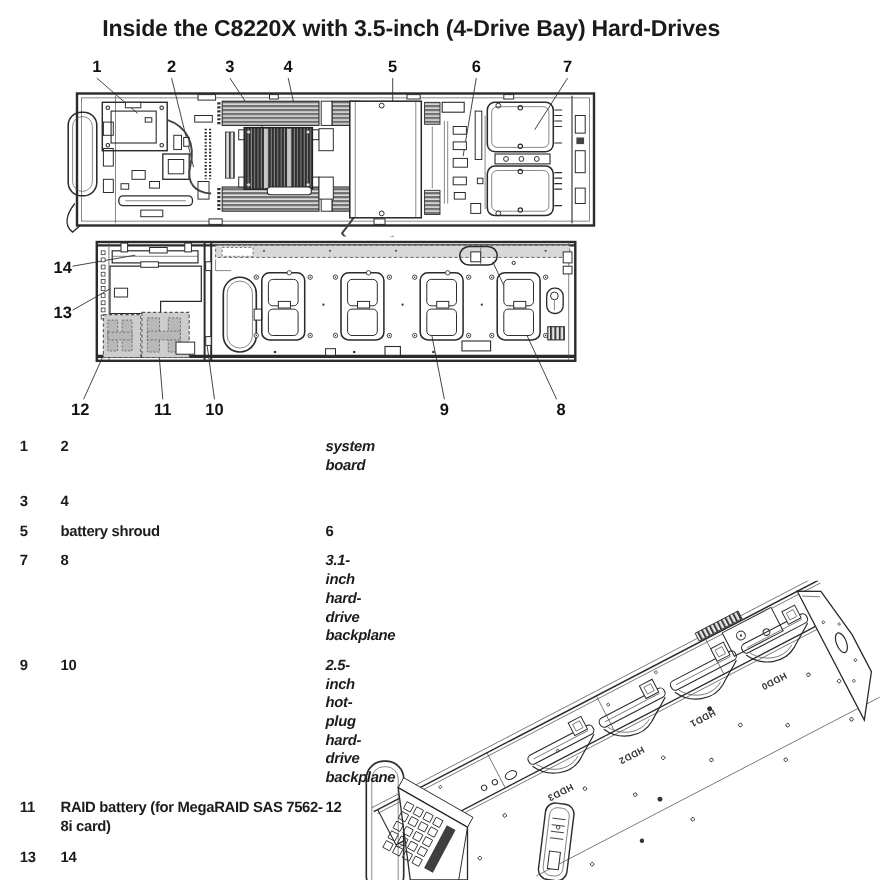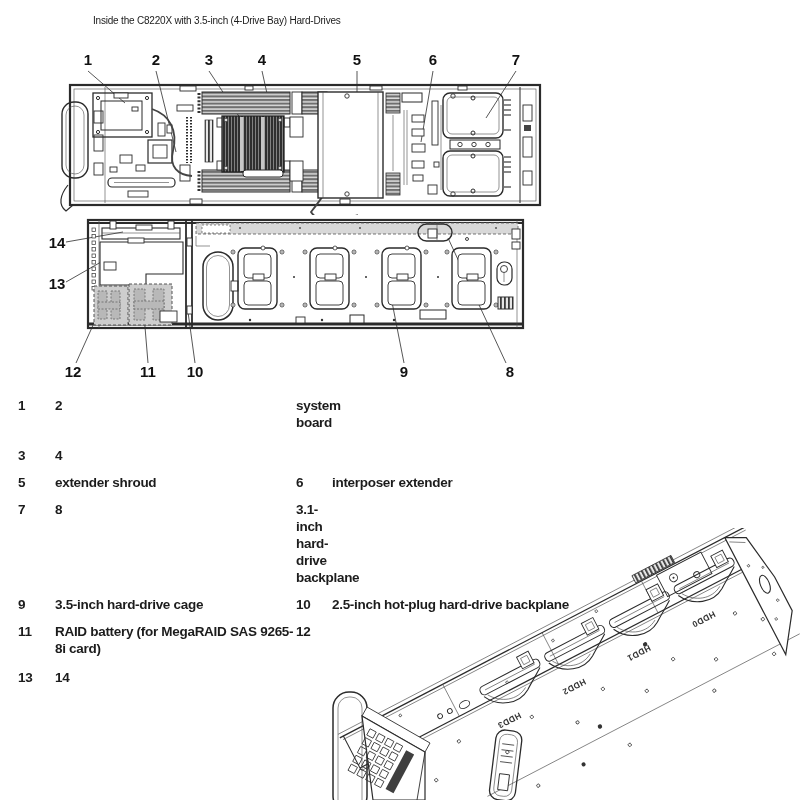--- a/index.html
+++ b/index.html
@@ -5,21 +5,21 @@
   html,body{margin:0;padding:0;}
   body{
     width:800px;height:800px;position:relative;overflow:hidden;
     background:#ffffff;
     font-family:"Liberation Sans", sans-serif;
     color:#1a1a1a;
   }
   .abs{position:absolute;}
   #fig-title{
     left:93px;top:15px;
-    font-size:10px;font-weight:400;letter-spacing:-0.2px;
+    font-size:21px;font-weight:700;letter-spacing:-0.2px;
     white-space:nowrap;
     text-align:right;
   }
   svg{position:absolute;overflow:hidden;}
   
   .ln  {fill:none;stroke:#2b2b2b;stroke-width:1;}
   .ln2 {fill:none;stroke:#2b2b2b;stroke-width:2.2;}
   .thin{fill:none;stroke:#4a4a4a;stroke-width:0.6;}
   .fw  {fill:#ffffff;stroke:#2b2b2b;stroke-width:1;}
   .fw9 {fill:#ffffff;stroke:#2b2b2b;stroke-width:0.9;}
@@ -28,21 +28,21 @@
   .stencil{font-family:"Liberation Sans",sans-serif;font-size:8.5px;font-weight:700;fill:#333;letter-spacing:0.5px;}
   
   #legend{left:18px;top:397px;width:575px;}
   .leg-row{
     display:grid;grid-template-columns:37px 241px 36px auto;
     font-size:13.5px;font-weight:700;letter-spacing:-0.3px;
     line-height:17px;margin-bottom:10px;color:#1c1c1c;
   }
   .leg-row.mb16{margin-bottom:16px;}
   .leg-row.mb12{margin-bottom:12px;}
-  .leg-text-r{max-width:262px;}
+  .leg-text-r{max-width:262px;font-style:italic;}
 </style>
 </head>
 <body>
 
 <div id="fig-title" class="abs">Inside the C8220X with 3.5-inch (4-Drive Bay) Hard-Drives</div>
 
 <svg class="abs" style="left:40px;top:45px;" width="510" height="170" viewBox="0 0 510 170">
   <defs>
     <pattern id="dimm" width="4" height="3.6" patternUnits="userSpaceOnUse">
       <rect width="4" height="3.6" fill="#dedede"></rect>
@@ -419,38 +419,36 @@
     <span>1</span>
     <span>2</span>
     <span class="leg-text-r">system board</span>
   </div>
   <div class="leg-row">
     <span>3</span>
     <span>4</span>
   </div>
   <div class="leg-row">
     <span>5</span>
-    <span>extender shroud</span>
+    <span>battery shroud</span>
     <span>6</span>
-    <span class="leg-text-r">interposer extender</span>
   </div>
   <div class="leg-row">
     <span>7</span>
     <span>8</span>
     <span class="leg-text-r">3.1-inch hard-drive backplane</span>
   </div>
   <div class="leg-row">
     <span>9</span>
-    <span>3.5-inch hard-drive cage</span>
     <span>10</span>
     <span class="leg-text-r">2.5-inch hot-plug hard-drive backplane</span>
   </div>
   <div class="leg-row mb12">
     <span>11</span>
-    <span>RAID battery (for MegaRAID SAS 9265-8i card)</span>
+    <span>RAID battery (for MegaRAID SAS 7562-8i card)</span>
     <span>12</span>
   </div>
   <div class="leg-row">
     <span>13</span>
     <span>14</span>
   </div>
 </div>
 
 <svg class="abs" style="left:325px;top:528px;" width="475" height="272" viewBox="0 0 475 272">
   <defs>

